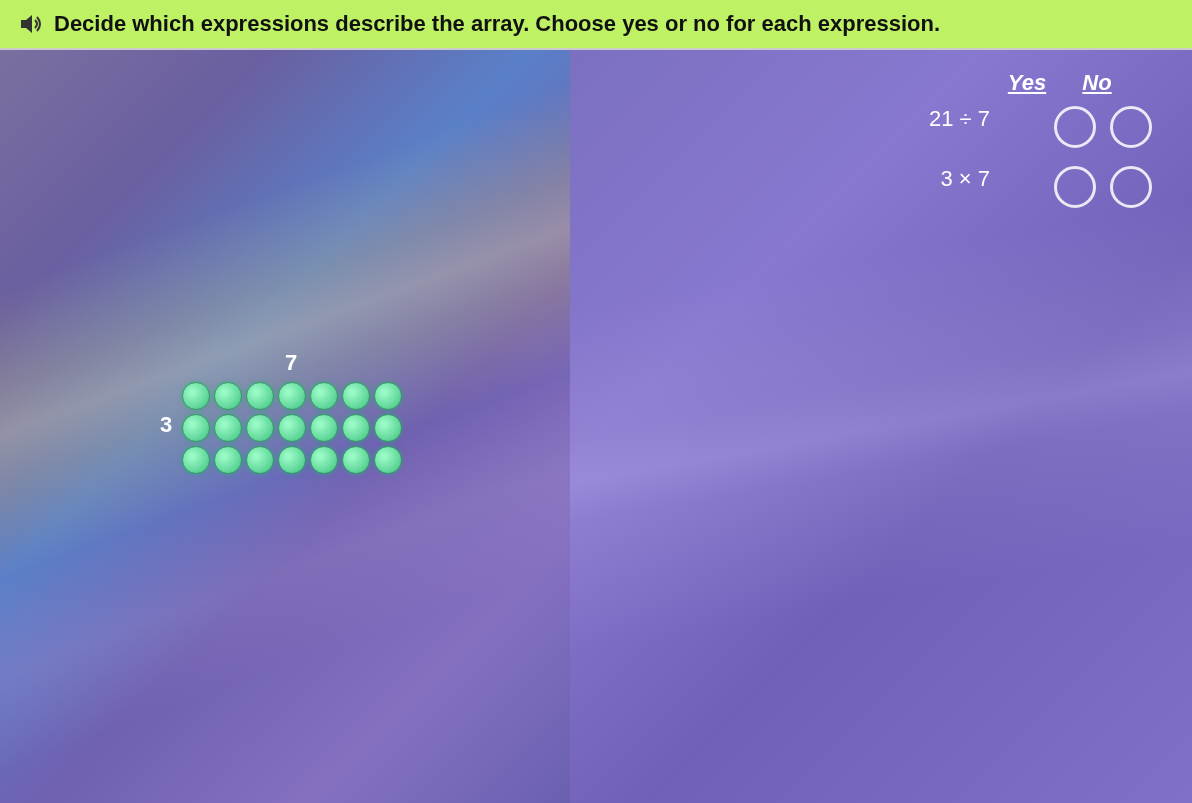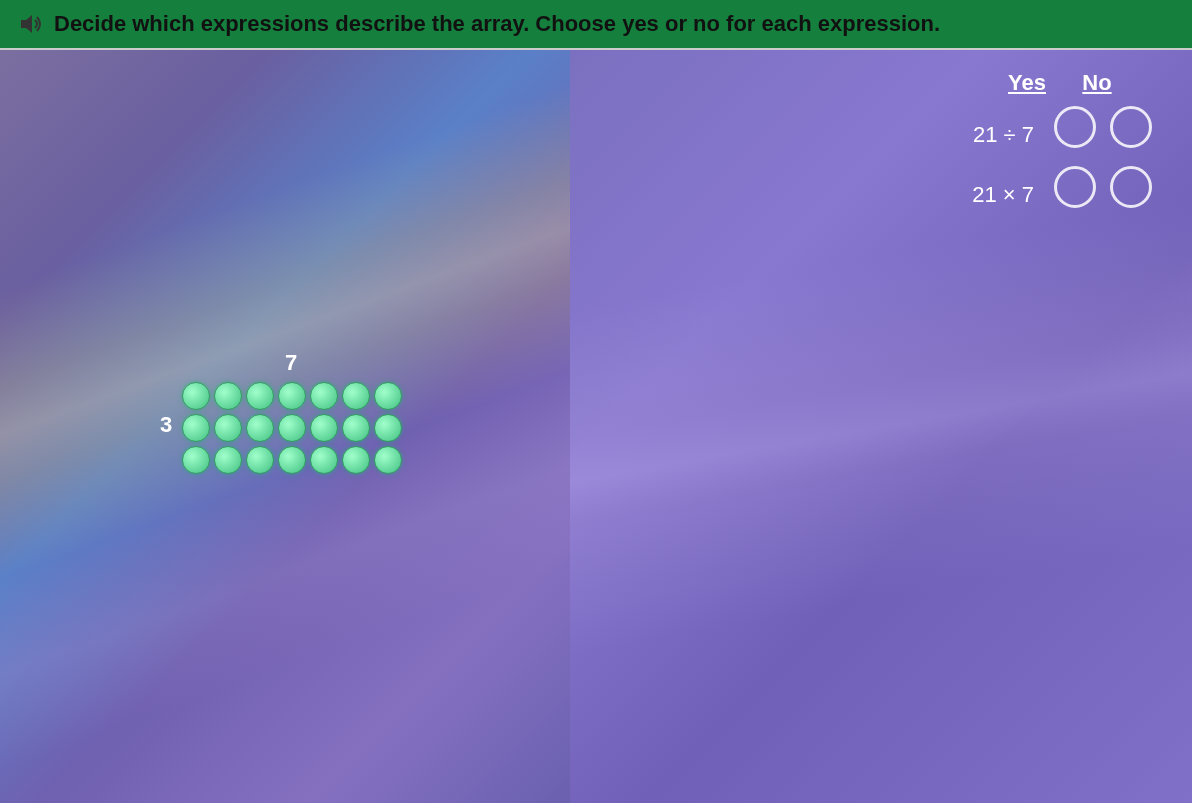--- a/index.html
+++ b/index.html
@@ -6,21 +6,21 @@
 
     body {
       width: 1192px;
       height: 803px;
       overflow: hidden;
       font-family: Arial, sans-serif;
       background: #fff;
     }
 
     #header {
-      background: #15803d;
+      background: #bef264;
       border-bottom: 2px solid #ccc;
       padding: 10px 16px;
       display: flex;
       align-items: center;
       gap: 10px;
     }
 
     #header-icon {
       width: 28px;
       height: 28px;
@@ -155,37 +155,39 @@
       z-index: 2;
       padding: 20px 40px 20px 60px;
     }
 
     
     #yn-header {
       display: flex;
       justify-content: flex-end;
       margin-bottom: 10px;
       padding-right: 20px;
+      font-style: italic;
     }
 
     .yn-col-label {
       font-size: 22px;
       font-weight: bold;
       color: #fff;
       text-decoration: underline;
       width: 70px;
       text-align: center;
     }
 
     
     .expr-row {
       display: flex;
-      align-items: flex-end;
+      align-items: flex-start;
       margin-bottom: 18px;
       justify-content: flex-end;
+      gap: 44px;
     }
 
     .expr-label {
       font-size: 22px;
       color: #fff;
       font-weight: normal;
       margin-right: 20px;
       min-width: 80px;
       text-align: right;
     }
@@ -276,28 +278,28 @@
       </div>
 
       <div class="expr-row">
         <span class="expr-label">21 ÷ 7</span>
         <div class="radio-group">
           <div class="radio-btn"></div>
           <div class="radio-btn"></div>
         </div>
       </div>
 
-
-
-
       <div class="expr-row">
-        <span class="expr-label">21 × 7</span>
+        <span class="expr-label">3 × 7</span>
         <div class="radio-group">
           <div class="radio-btn"></div>
           <div class="radio-btn"></div>
         </div>
       </div>
 
 
+
+
+
     </div>
   </div>
 
 </div>
 
 </body></html>

